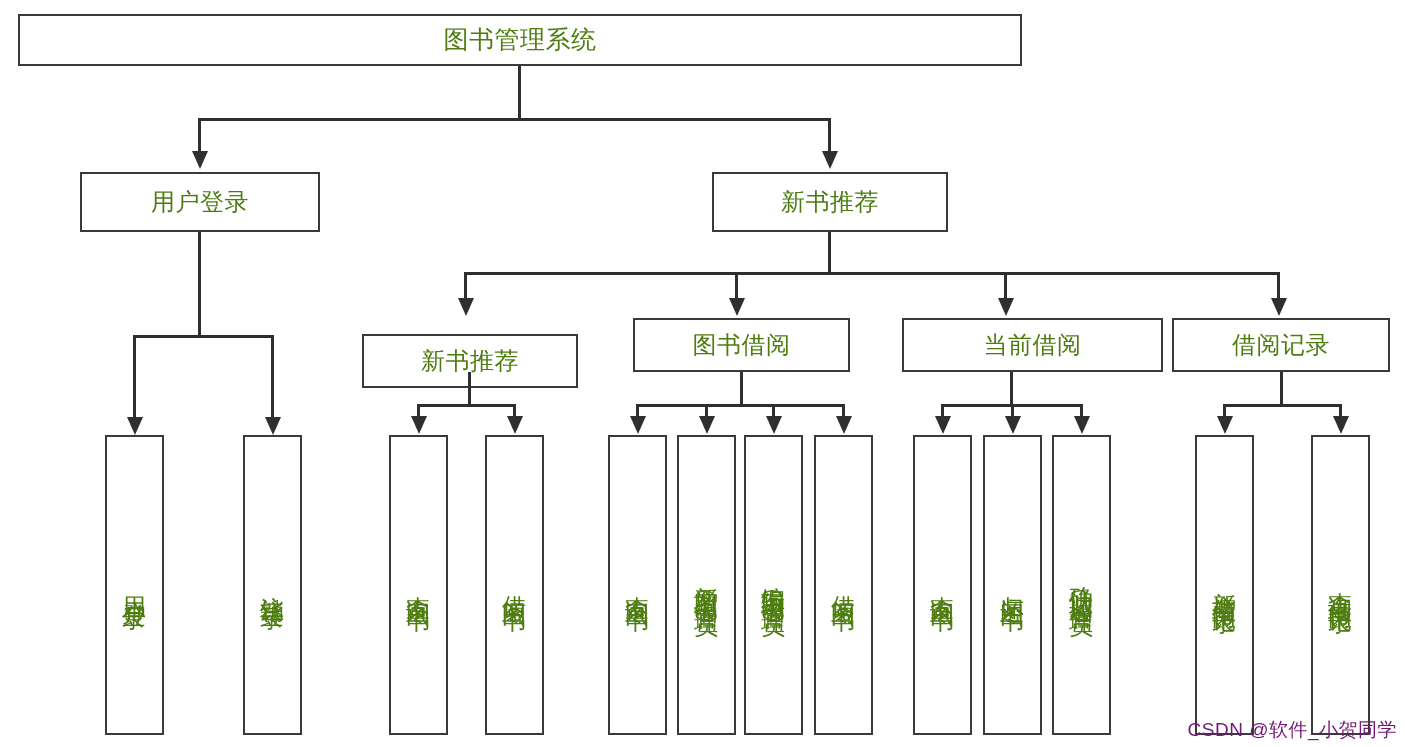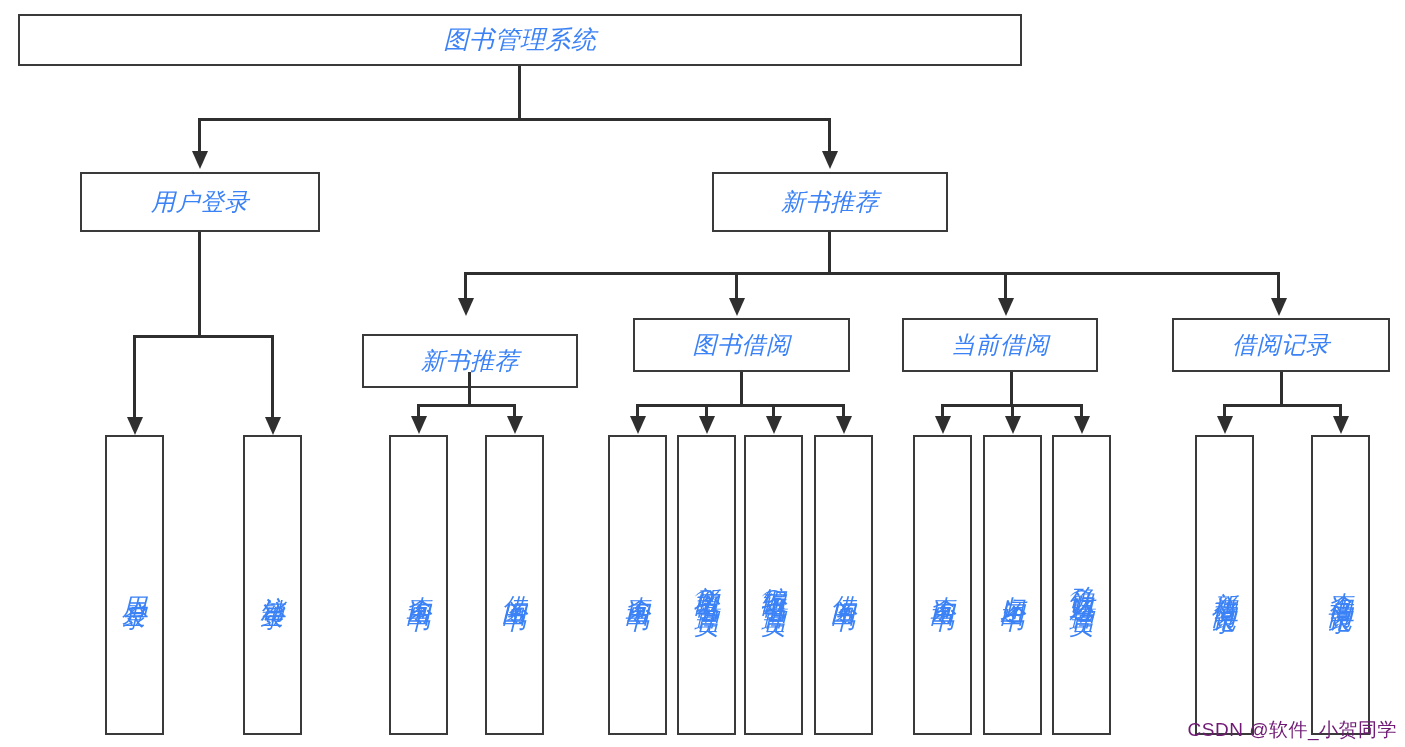--- a/index.html
+++ b/index.html
@@ -21,25 +21,24 @@
     box-sizing:border-box;
     background:#ffffff;
     border:2.5px solid #3a3a3a;
     display:flex;
     align-items:center;
     justify-content:center;
     text-align:center;
   }
   .node .label{
     display:block;
-    color:#3b82f6;
+    color:#4d7c0f;
     letter-spacing:0.5px;
     line-height:1.25;
     white-space:nowrap;
-    font-style:italic;
   }
   .node-root .label{ font-size:25px; }
   .node-l2   .label{ font-size:24px; }
   .node-l3   .label{ font-size:24px; }
 
   
   .node-leaf{
     border-width:2.5px;
   }
   .node-leaf .label{
@@ -122,21 +121,21 @@
   <div class="arrow" style="left:997.5px;top:298px;"></div>
   <div class="ln ln-v" style="left:1277px;top:272px;height:28px;"></div>
   <div class="arrow" style="left:1270.5px;top:298px;"></div>
 
   <div class="node node-l3" style="left:362px;top:334px;width:216px;height:54px;">
     <span class="label">新书推荐</span>
   </div>
   <div class="node node-l3" style="left:633px;top:318px;width:217px;height:54px;">
     <span class="label">图书借阅</span>
   </div>
-  <div class="node node-l3" style="left:902px;top:318px;width:196px;height:54px;">
+  <div class="node node-l3" style="left:902px;top:318px;width:261px;height:54px;">
     <span class="label">当前借阅</span>
   </div>
   <div class="node node-l3" style="left:1172px;top:318px;width:218px;height:54px;">
     <span class="label">借阅记录</span>
   </div>
 
   <div class="ln ln-v" style="left:468px;top:372px;height:34px;"></div>
   <div class="ln ln-h" style="left:417px;top:404px;width:99px;"></div>
   <div class="ln ln-v" style="left:417px;top:404px;height:14px;"></div>
   <div class="arrow" style="left:410.5px;top:416px;"></div>

